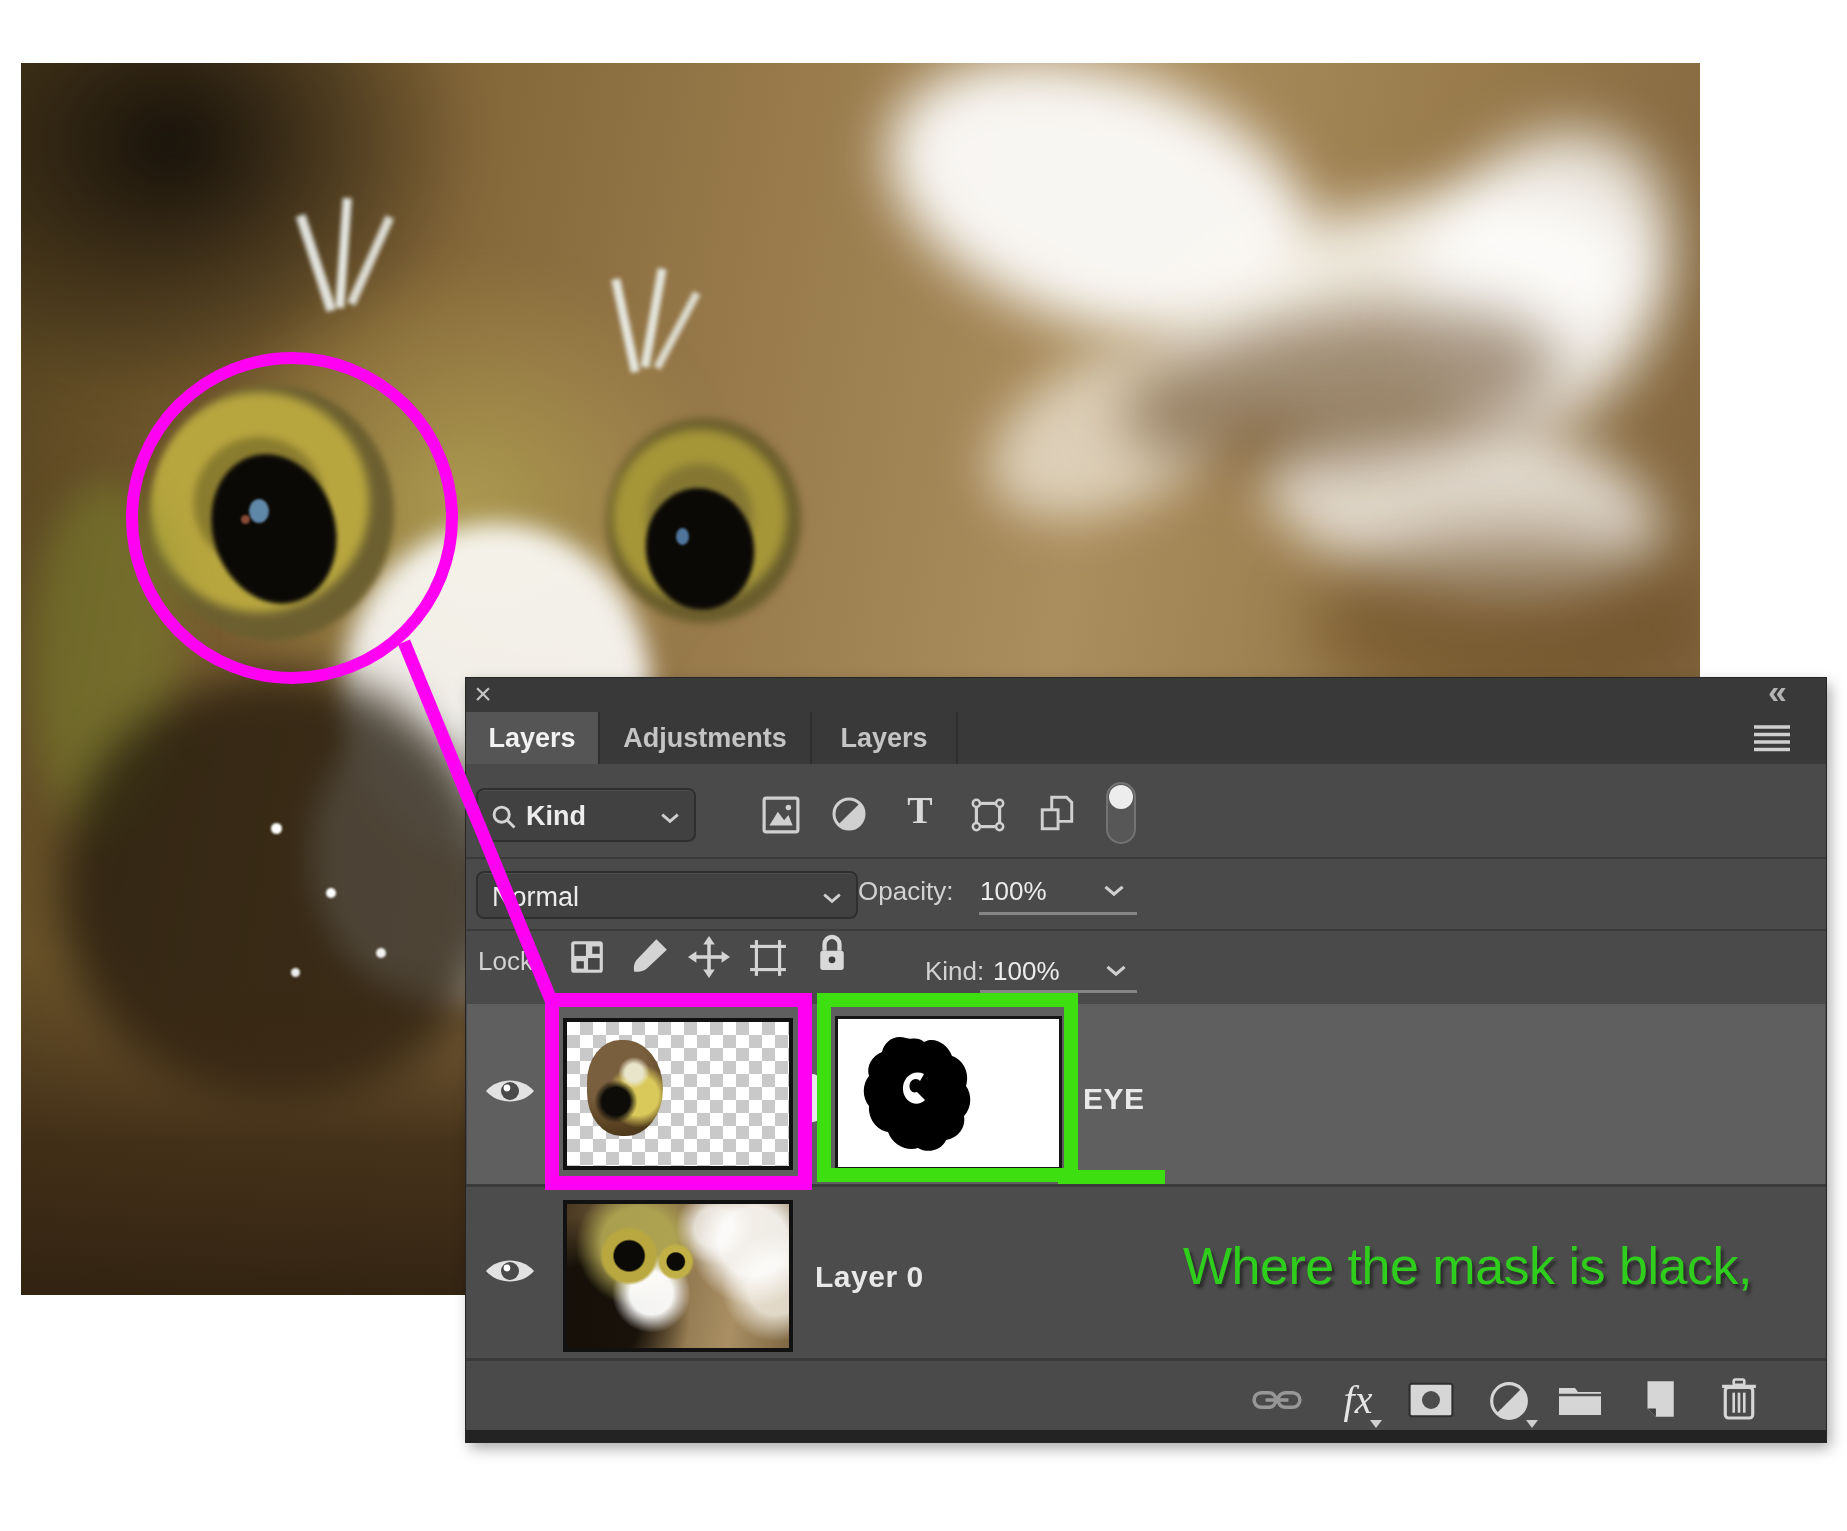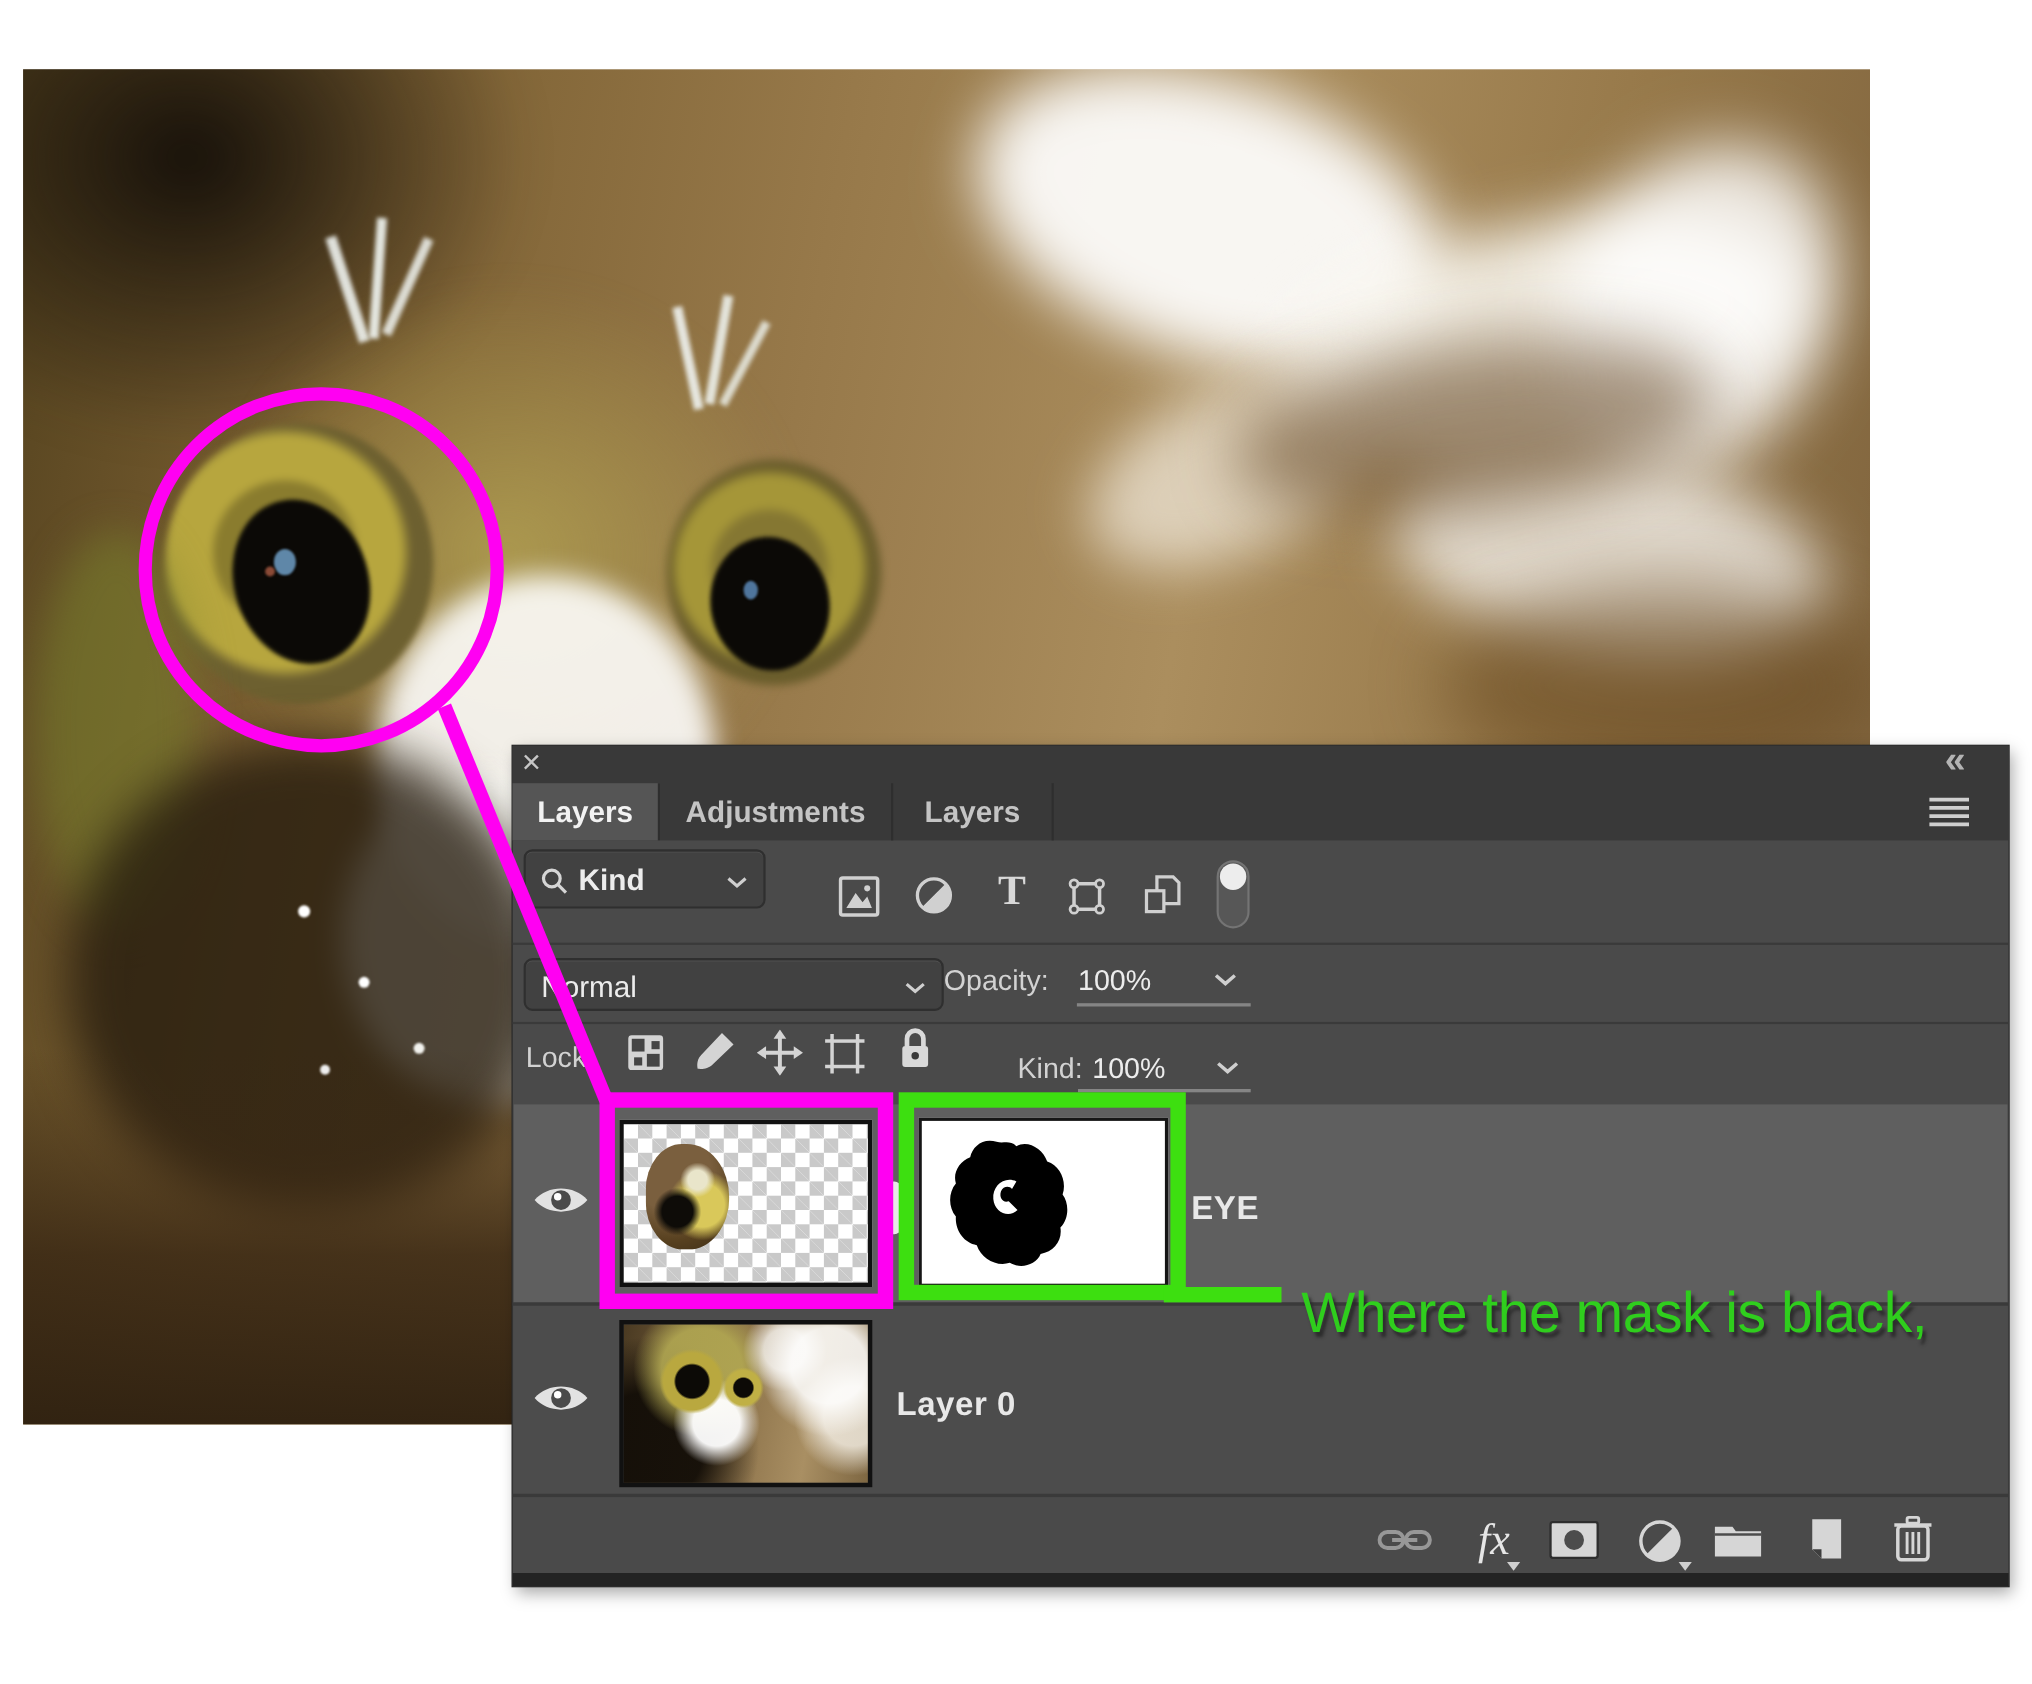--- a/index.html
+++ b/index.html
@@ -102,21 +102,21 @@
     <svg width="40" height="28" viewBox="0 0 40 28">
         <g stroke="#cfcfcf" stroke-width="3.4">
           <line x1="2" y1="3" x2="38" y2="3"></line>
           <line x1="2" y1="10.5" x2="38" y2="10.5"></line>
           <line x1="2" y1="18" x2="38" y2="18"></line>
           <line x1="2" y1="25.5" x2="38" y2="25.5"></line>
         </g>
       </svg>
   </div>
 
-  <div class="dropdown" style="left:476px;top:772px;width:220px;height:54px;">
+  <div class="dropdown" style="left:476px;top:788px;width:220px;height:54px;">
     <span class="abs" style="left:12px;top:13px;">
       <svg width="28" height="28" viewBox="0 0 24 24">
           <circle cx="10" cy="10" r="6.5" fill="none" stroke="#d5d5d5" stroke-width="2.5"></circle>
           <line x1="15" y1="15" x2="21" y2="21" stroke="#d5d5d5" stroke-width="2.5"></line>
         </svg>
     </span>
     <span class="abs" style="left:48px;top:11px;font-size:27px;font-weight:bold;color:#ececec;">Kind</span>
     <span class="abs" style="left:182px;top:22px;">
       <svg width="20" height="12" viewBox="0 0 18 10">
           <polyline points="2,2 9,8 16,2" fill="none" stroke="#cfcfcf" stroke-width="2.6"></polyline>
@@ -339,15 +339,15 @@
   <div class="abs" style="left:466px;top:1430px;width:1360px;height:12px;background:#232323;"></div>
 
   <svg class="abs" style="left:0;top:0;z-index:60;pointer-events:none;" width="1847" height="1531" viewBox="0 0 1847 1531">
     <circle cx="292" cy="518" r="160" fill="none" stroke="#ff00f2" stroke-width="12"></circle>
     <line x1="404" y1="642" x2="551" y2="1000" stroke="#ff00f2" stroke-width="13"></line>
   </svg>
   <div class="hl-box" style="left:545px;top:993px;width:267px;height:197px;border:14px solid #ff00f2;z-index:59;"></div>
   <div class="hl-box" style="left:817px;top:993px;width:261px;height:189px;border:14px solid #3ddf10;z-index:58;"></div>
   <div class="abs" style="left:1058px;top:1170px;width:107px;height:14px;background:#3ddf10;z-index:58;"></div>
 
-  <div class="caption" style="left:1183px;top:1164px;z-index:70;">Where the mask is black,</div>
+  <div class="caption" style="left:1183px;top:1236px;z-index:70;">Where the mask is black,</div>
 
 </div>
 
 </body></html>

